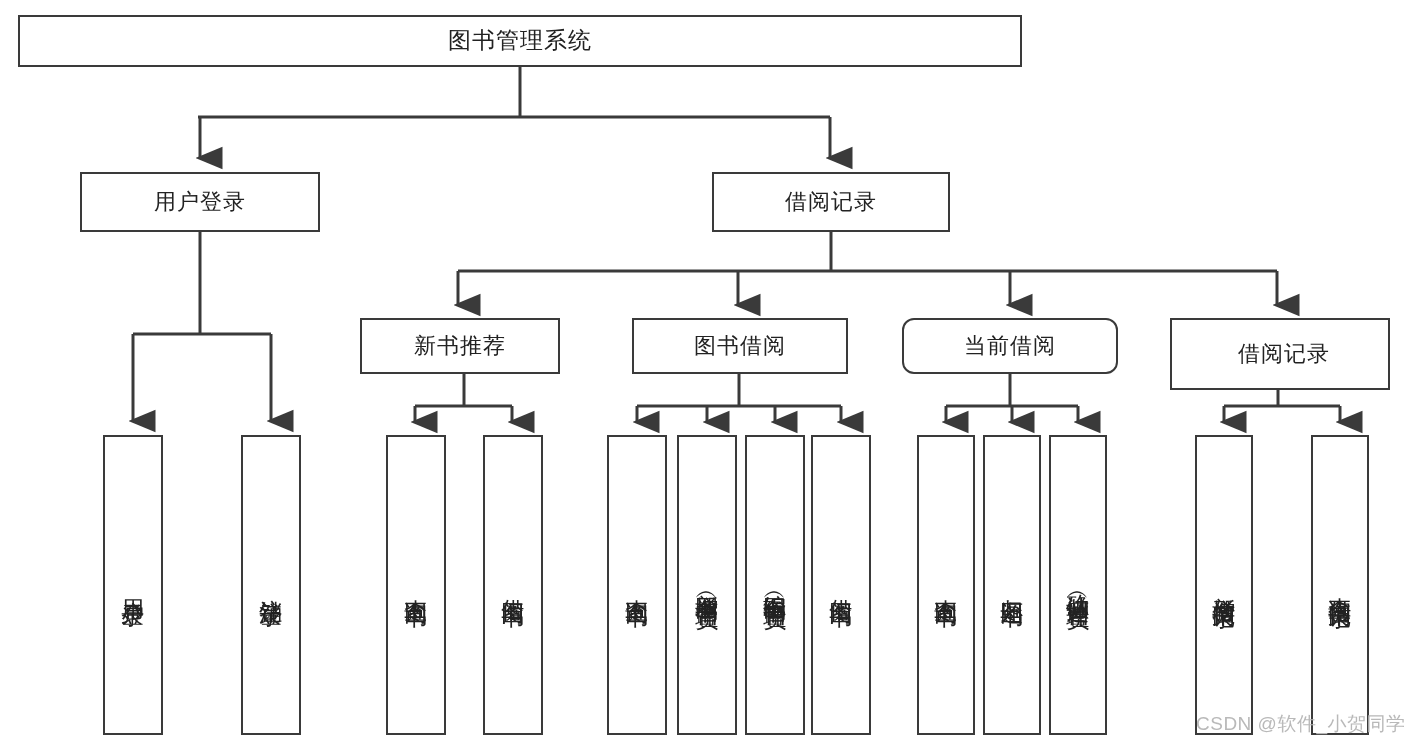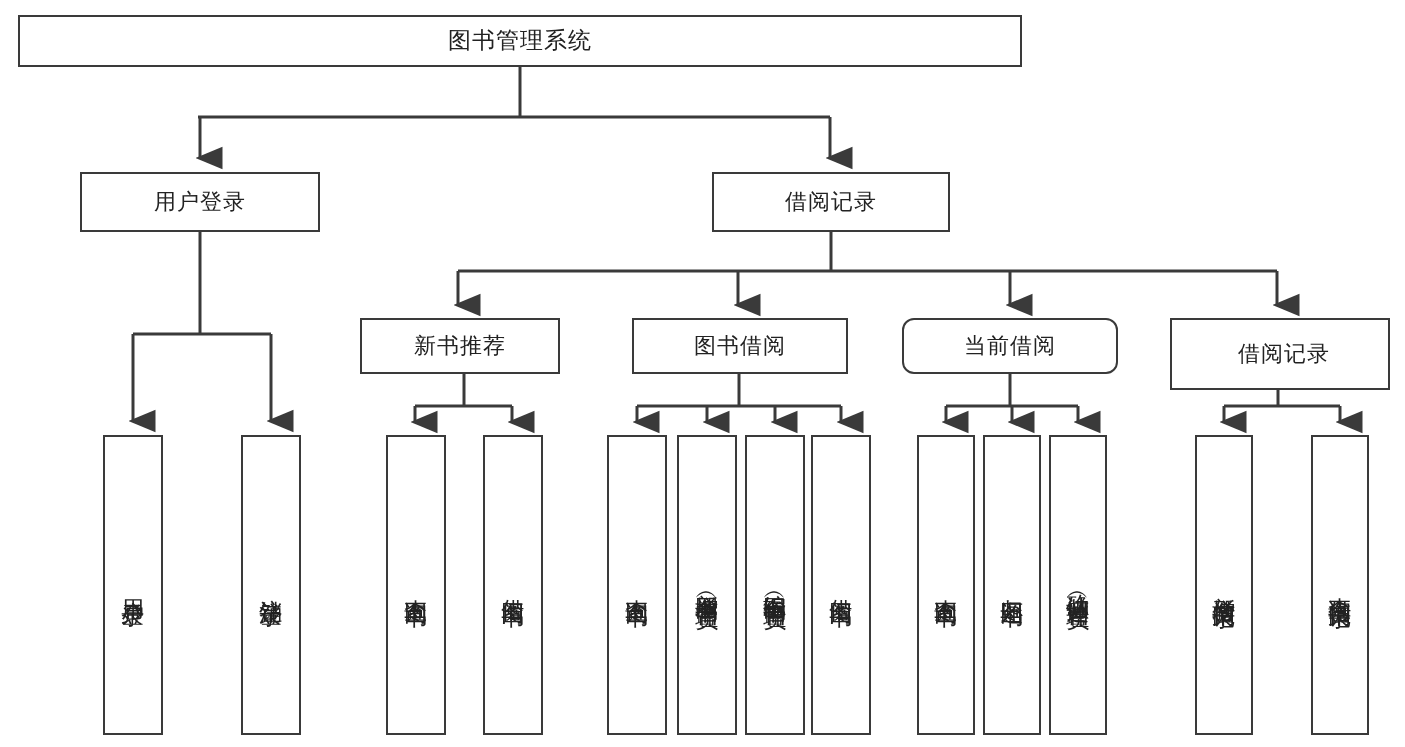--- a/index.html
+++ b/index.html
@@ -138,14 +138,15 @@
   <div class="node v" style="left:745px; top:435px; width:60px; height:300px;">编辑图书（管理员）</div>
   <div class="node v" style="left:811px; top:435px; width:60px; height:300px;">借阅图书</div>
 
   <div class="node v" style="left:917px; top:435px; width:58px; height:300px;">查询图书</div>
   <div class="node v" style="left:983px; top:435px; width:58px; height:300px;">归还图书</div>
   <div class="node v" style="left:1049px; top:435px; width:58px; height:300px;">确认归还（管理员）</div>
 
   <div class="node v" style="left:1195px; top:435px; width:58px; height:300px;">新增借阅记录</div>
   <div class="node v" style="left:1311px; top:435px; width:58px; height:300px;">查询借阅记录</div>
 
+  <div class="watermark" style="left:1196px; top:711px;">CSDN @软件_小贺同学</div>
 
 </div>
 
 </body></html>

